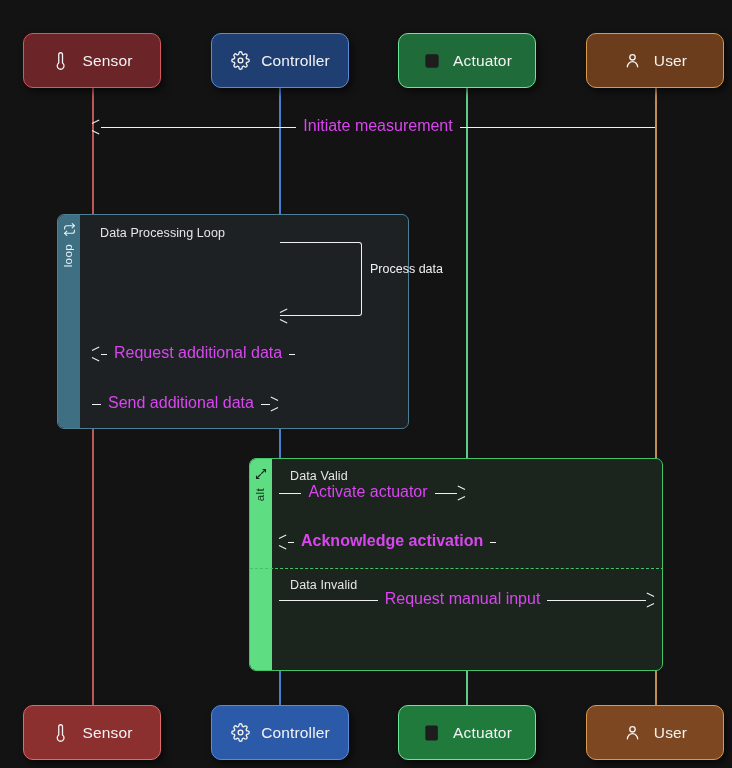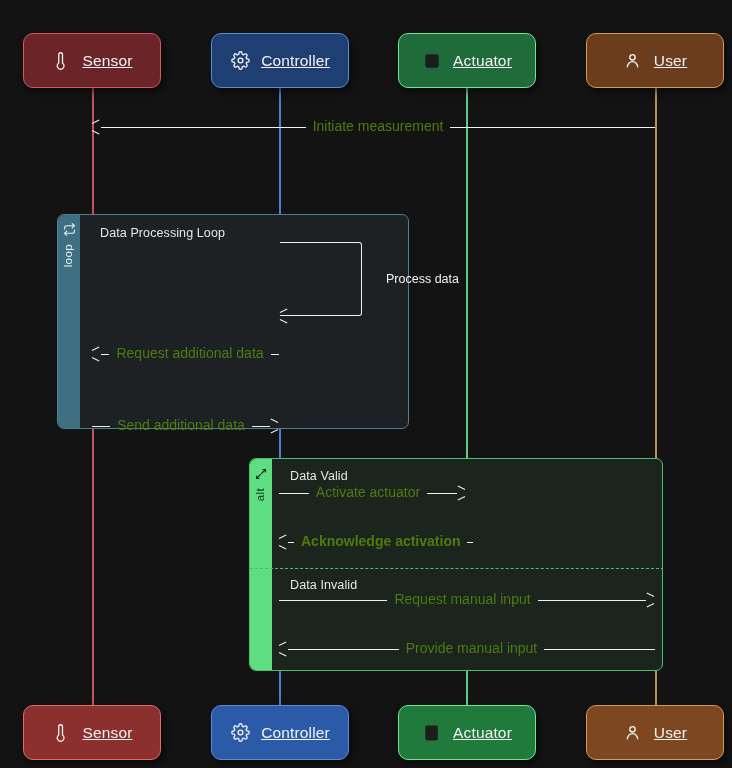--- a/index.html
+++ b/index.html
@@ -37,21 +37,21 @@
     gap: 11px;
     color: #f3f3f3;
     font-size: 15.5px;
     letter-spacing: .15px;
     box-shadow: 3px 4px 7px rgba(0,0,0,.55);
   }
   .participant .p-icon {
     display: flex; align-items: center; justify-content: center;
     width: 20px; height: 20px;
   }
-  .participant .p-label { line-height: 1; text-decoration: underline; }
+  .participant .p-label { line-height: 1; }
 
   
   .fragment {
     position: absolute;
     border-width: 1.5px;
     border-style: solid;
     border-radius: 7px;
     overflow: hidden;
   }
   .frag-tab {
@@ -95,22 +95,22 @@
   }
   .msg .m-line {
     flex: 1 1 auto;
     height: 1px;
     background: #f0f0f0;
     min-width: 6px;
   }
   .msg .m-text {
     flex: 0 0 auto;
     padding: 0 7px;
-    font-size: 14px;
-    color: #4d7c0f;
+    font-size: 16px;
+    color: #d946ef;
     white-space: nowrap;
     line-height: 1;
     transform: translateY(-1px);
   }
   .arrow-head {
     flex: 0 0 auto;
     width: 9px; height: 10px;
     position: relative;
   }
   .arrow-head::before, .arrow-head::after {
@@ -202,31 +202,31 @@
     <span class="arrow-head left"></span>
     <span class="m-line"></span>
     <span class="m-text">Initiate measurement</span>
     <span class="m-line"></span>
   </div>
 
 
   <div class="selfmsg" style="left:280px;top:242px;width:170px;height:80px;">
     <div class="sm-box" style="width:82px;height:74px;"></div>
     <div class="sm-arrow" style="left:0px;top:69px;"></div>
-    <div class="sm-text" style="left:90px;top:31px;margin-left:16px;">Process data</div>
+    <div class="sm-text" style="left:90px;top:21px;">Process data</div>
   </div>
 
   <div class="msg" style="left:92px;top:345px;width:187px;">
     <span class="arrow-head left"></span>
     <span class="m-line" style="max-width:10px;"></span>
     <span class="m-text">Request additional data</span>
     <span class="m-line"></span>
   </div>
 
-  <div class="msg" style="left:92px;top:417px;width:187px;">
+  <div class="msg" style="left:92px;top:395px;width:187px;">
     <span class="m-line"></span>
     <span class="m-text">Send additional data</span>
     <span class="m-line"></span>
     <span class="arrow-head right"></span>
   </div>
 
   <div class="msg" style="left:279px;top:484px;width:187px;justify-content:center;">
     <span class="m-line"></span>
     <span class="m-text">Activate actuator</span>
     <span class="m-line"></span>
@@ -240,26 +240,20 @@
     <span class="m-line"></span>
   </div>
 
   <div class="msg" style="left:279px;top:591px;width:376px;">
     <span class="m-line"></span>
     <span class="m-text">Request manual input</span>
     <span class="m-line"></span>
     <span class="arrow-head right"></span>
   </div>
 
-  <div class="msg" style="left:279px;top:640px;width:376px;">
-    <span class="arrow-head left"></span>
-    <span class="m-line"></span>
-    <span class="m-text">Provide manual input</span>
-    <span class="m-line"></span>
-  </div>
 
   <div class="participant" style="left:23px;top:33px;width:138px;background:#6b2529;border-color:#d4585c;">
     <span class="p-icon">
       <svg width="18" height="18" viewBox="0 0 24 24" fill="none" stroke="#f5f5f5" stroke-width="1.7" stroke-linecap="round" stroke-linejoin="round">
         <path d="M14 14.76V3.5a2.5 2.5 0 0 0-5 0v11.26a4.5 4.5 0 1 0 5 0z"></path>
       </svg>
     </span>
     <span class="p-label">Sensor</span>
   </div>
 

